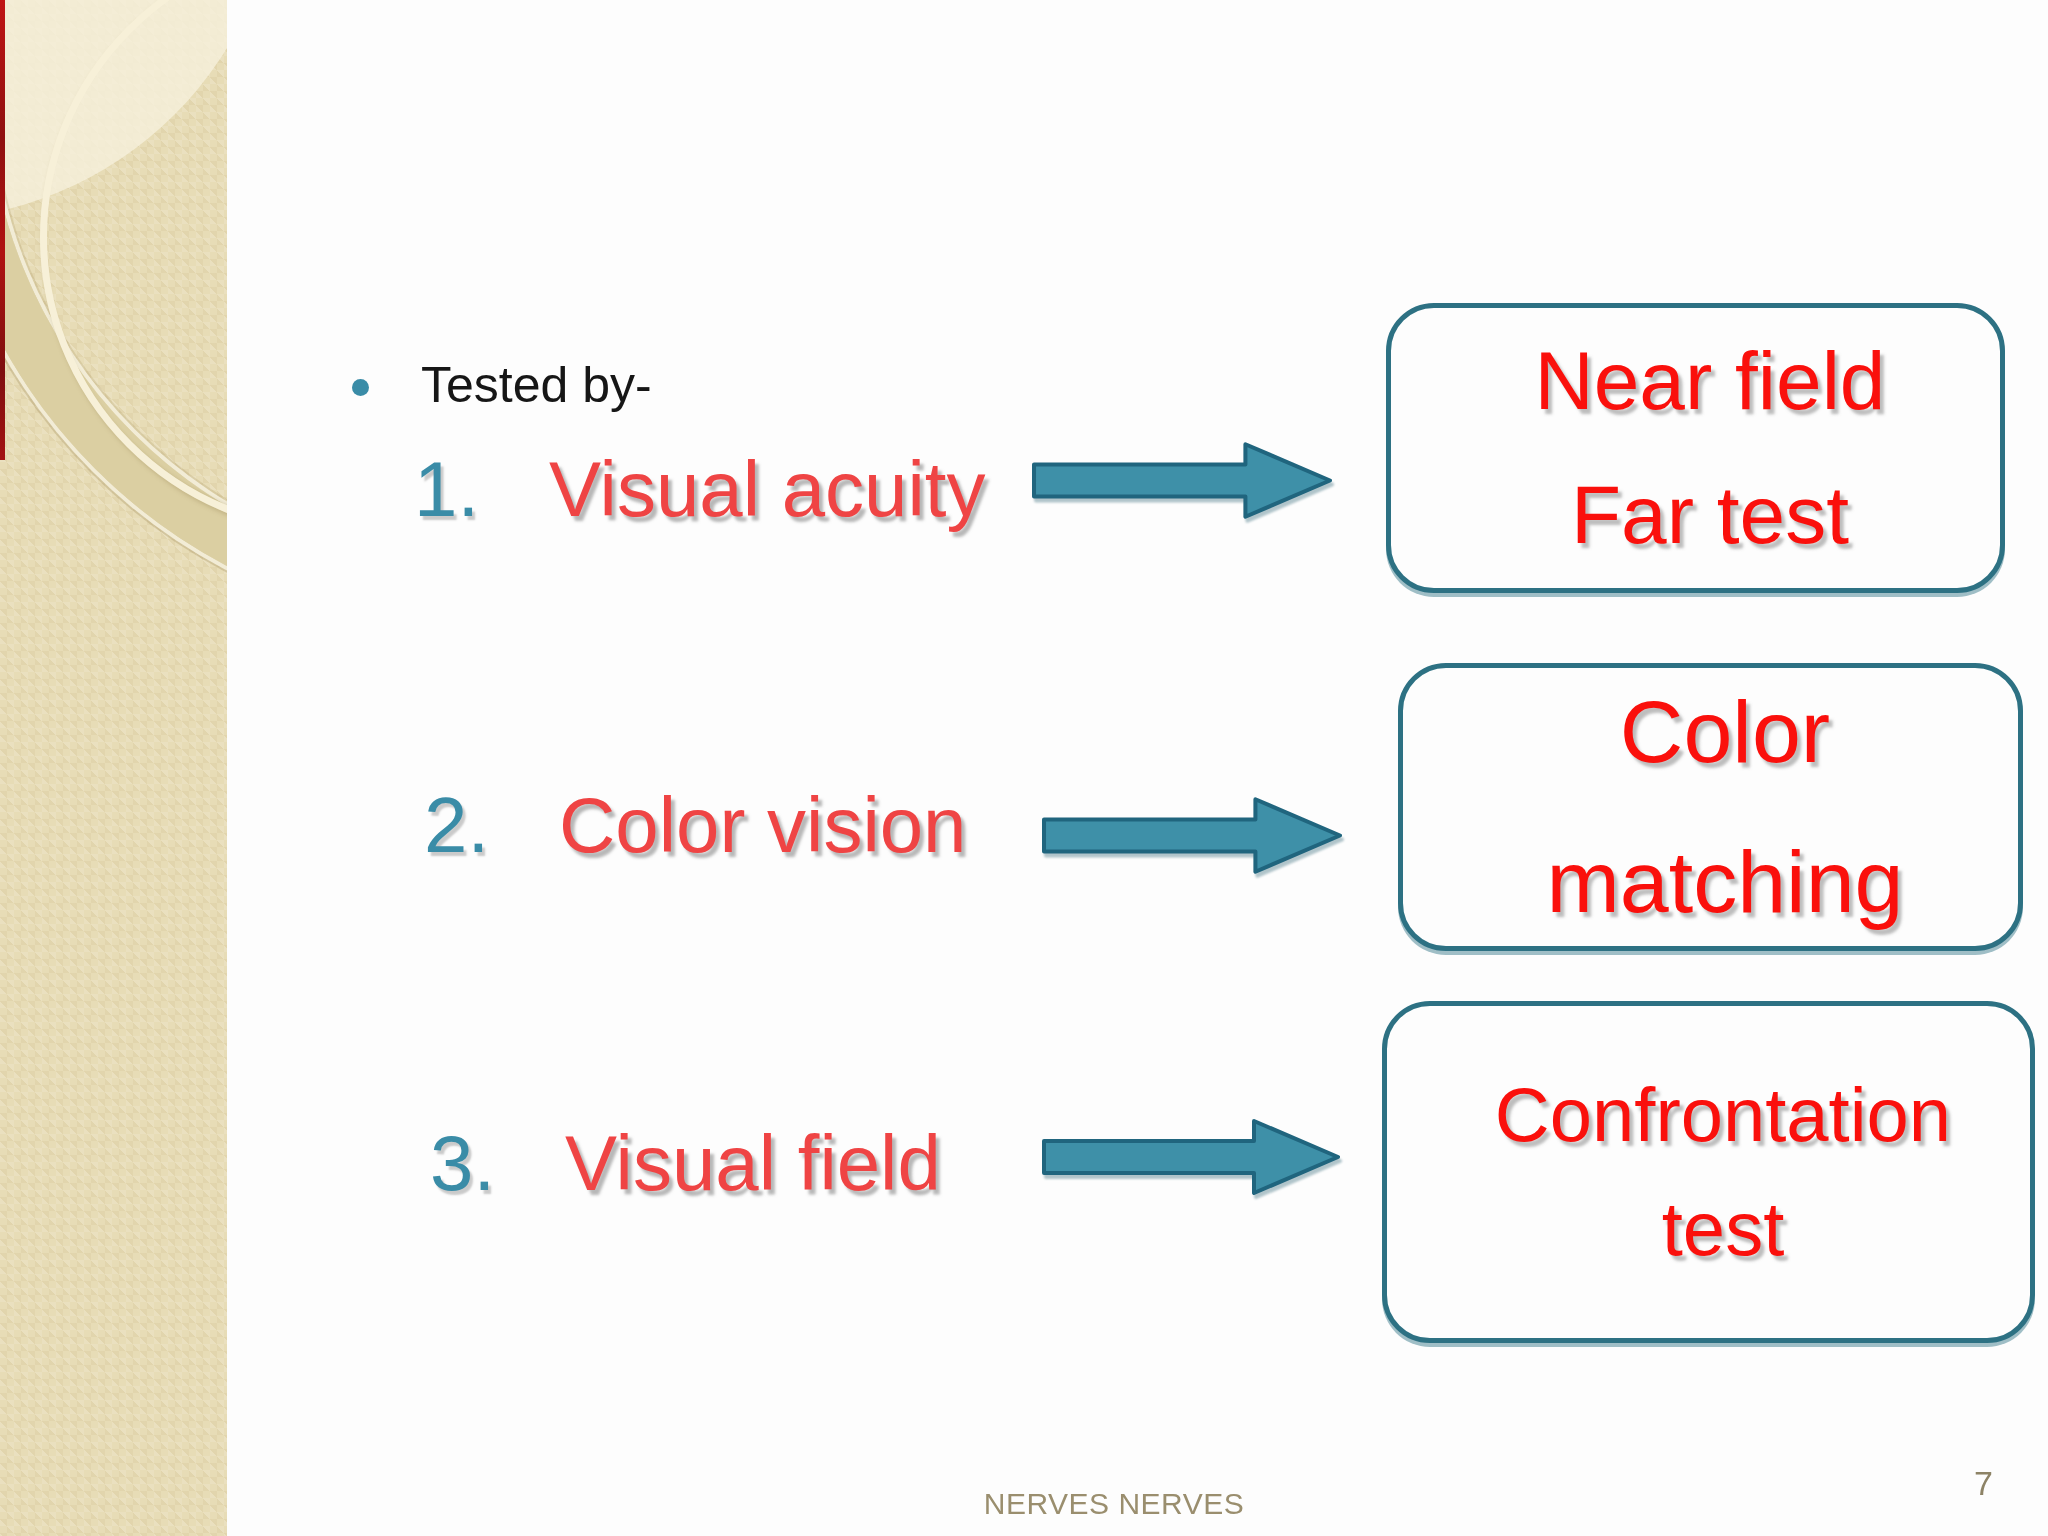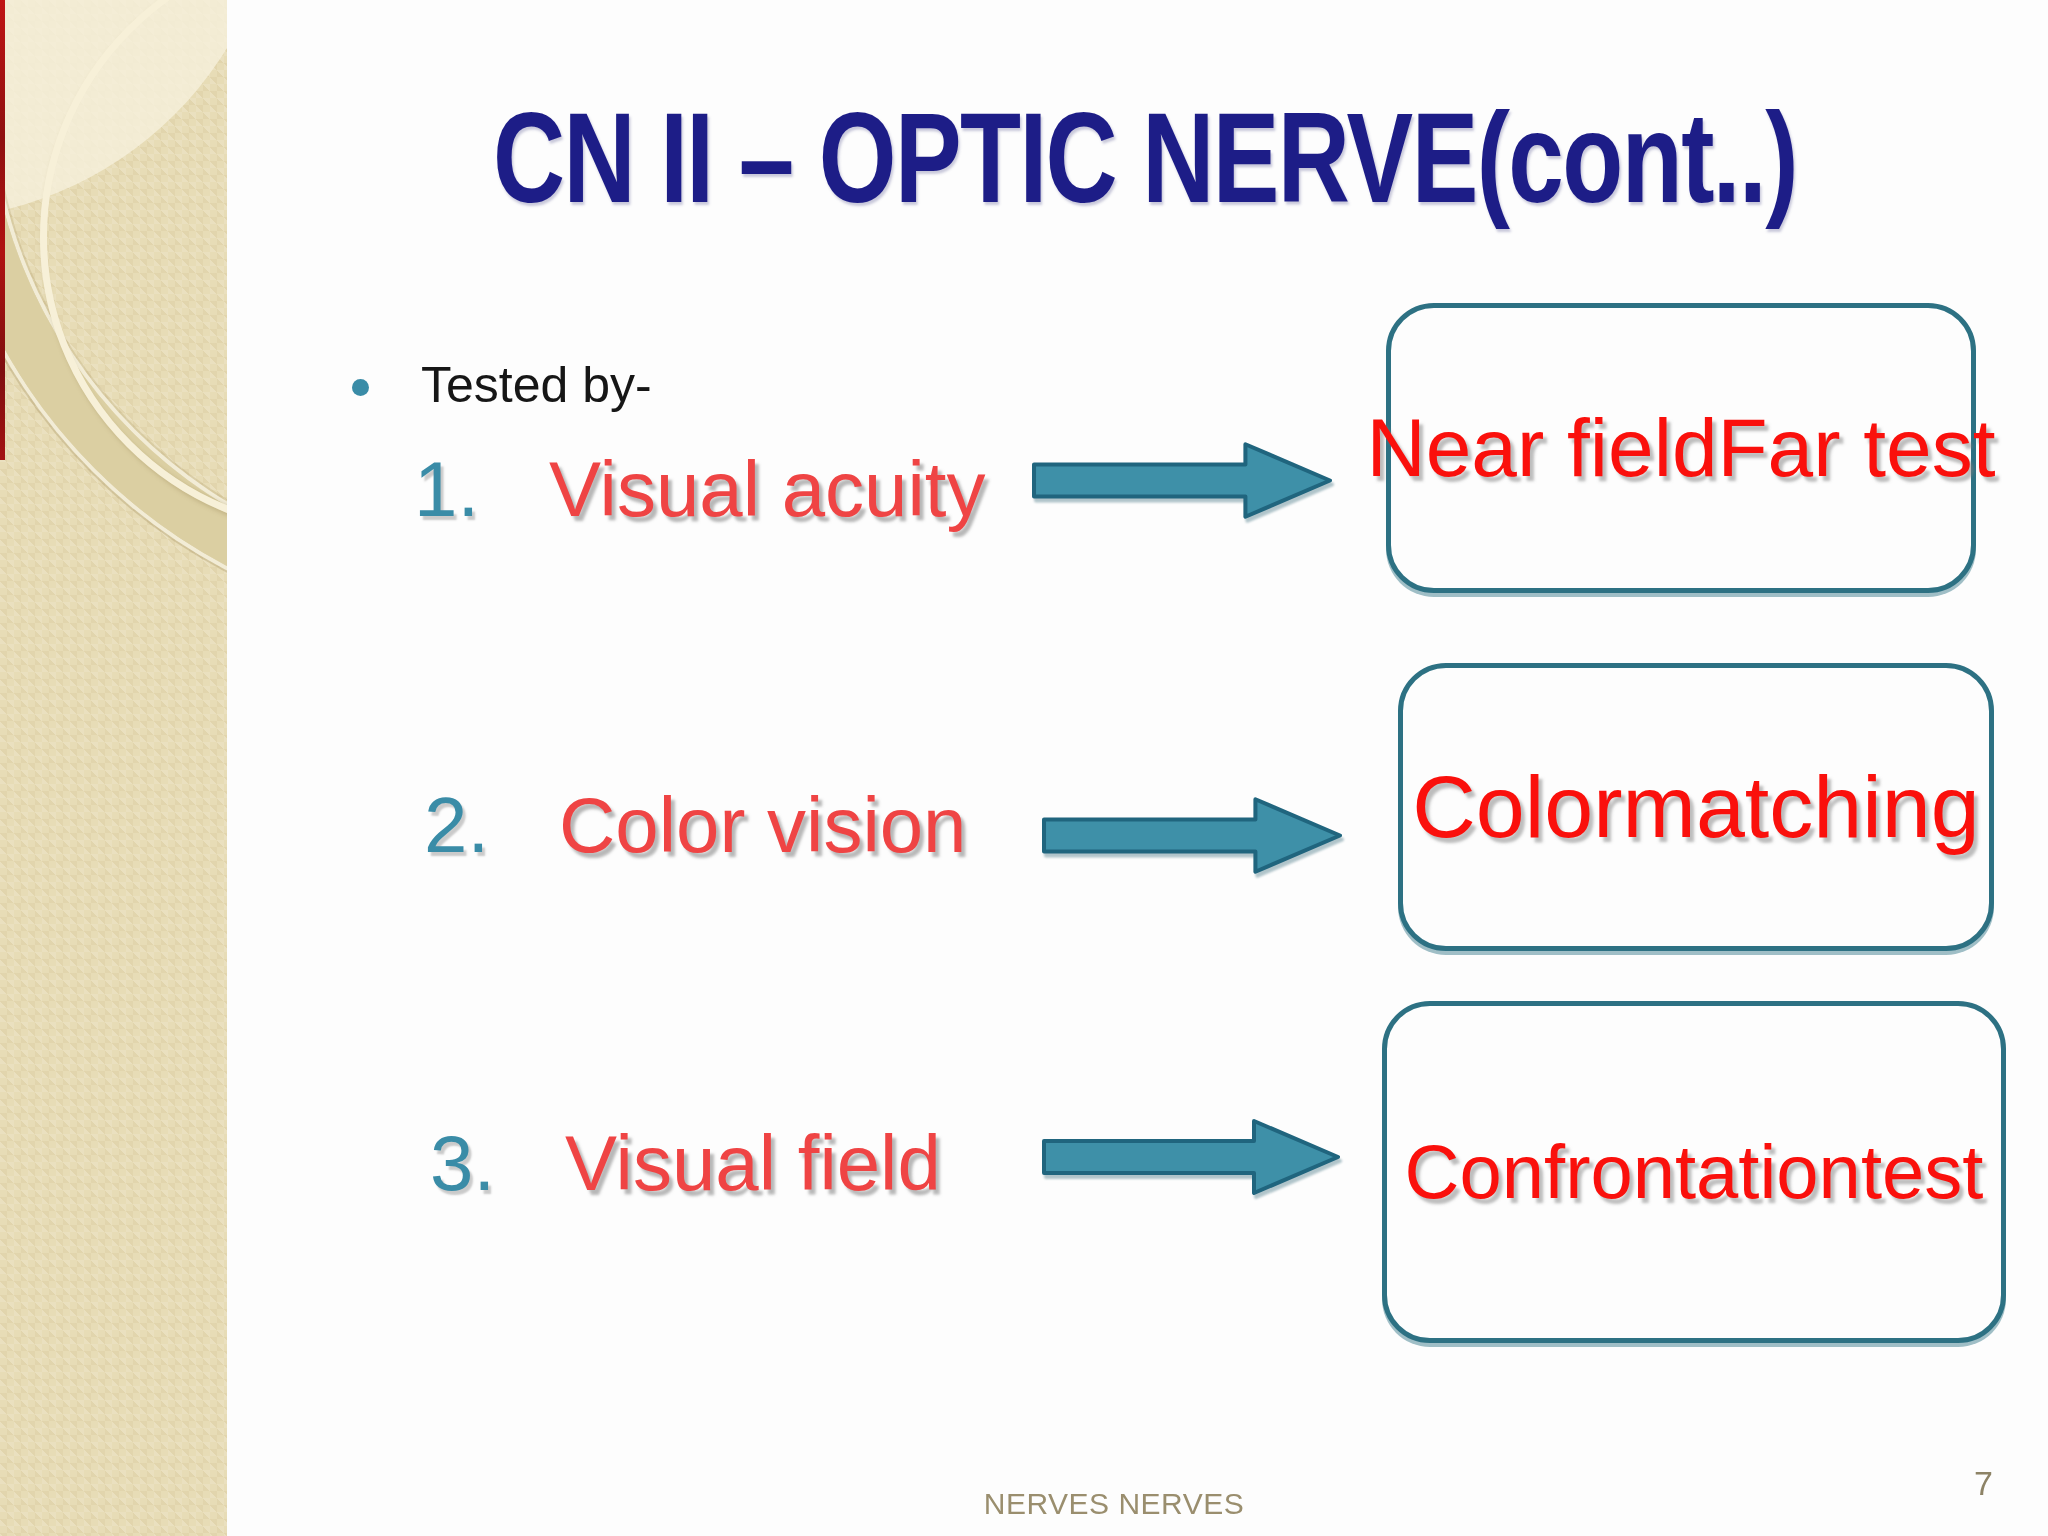--- a/index.html
+++ b/index.html
@@ -91,24 +91,25 @@
   .arrow2{left:1042px;top:793px;width:302px;height:85px;}
   .arrow3{left:1042px;top:1115px;width:300px;height:84px;}
 
   
   .callout{
     position:absolute;
     background:#fdfdfd;
     border:5px solid #2d7183;
     border-radius:48px;
     box-shadow:0 4px 0 rgba(45,113,131,0.45);
-    display:flex;flex-direction:row;justify-content:center;align-items:center;
+    display:flex;flex-direction:column;justify-content:center;align-items:center;
     color:#fa100c;
     text-align:center;
     text-shadow:4px 5px 3px rgba(125,125,125,0.50);
+    padding-left:29px;
   }
   .callout p{margin:0;white-space:nowrap;}
   .box1{left:1386px;top:303px;width:580px;height:280px;font-size:82px;line-height:1.64;}
   .box2{left:1398px;top:663px;width:586px;height:278px;font-size:88px;line-height:1.70;}
   .box3{left:1382px;top:1001px;width:614px;height:332px;font-size:76px;line-height:1.50;}
 
   
   .footer-text{
     position:absolute;left:180px;right:0;top:1487px;
     text-align:center;
@@ -124,23 +125,20 @@
 
 <div class="slide">
 
   <aside class="sidebar">
     <div class="light-disc"></div>
     <div class="ring ring-thick"></div>
     <div class="ring ring-thin"></div>
     <div class="red-strip"></div>
   </aside>
 
-  <h1 class="title">
-    <span class="title-inner">CN II – OPTIC NERVE(cont..)</span>
-  </h1>
 
   <div class="bullet-row">
     <span class="bullet-dot"></span>
     <span class="bullet-text">Tested by-</span>
   </div>
 
   <div class="row-label row1-label">
     <span class="num">1.</span>
     <span class="lbl">Visual acuity</span>
   </div>

